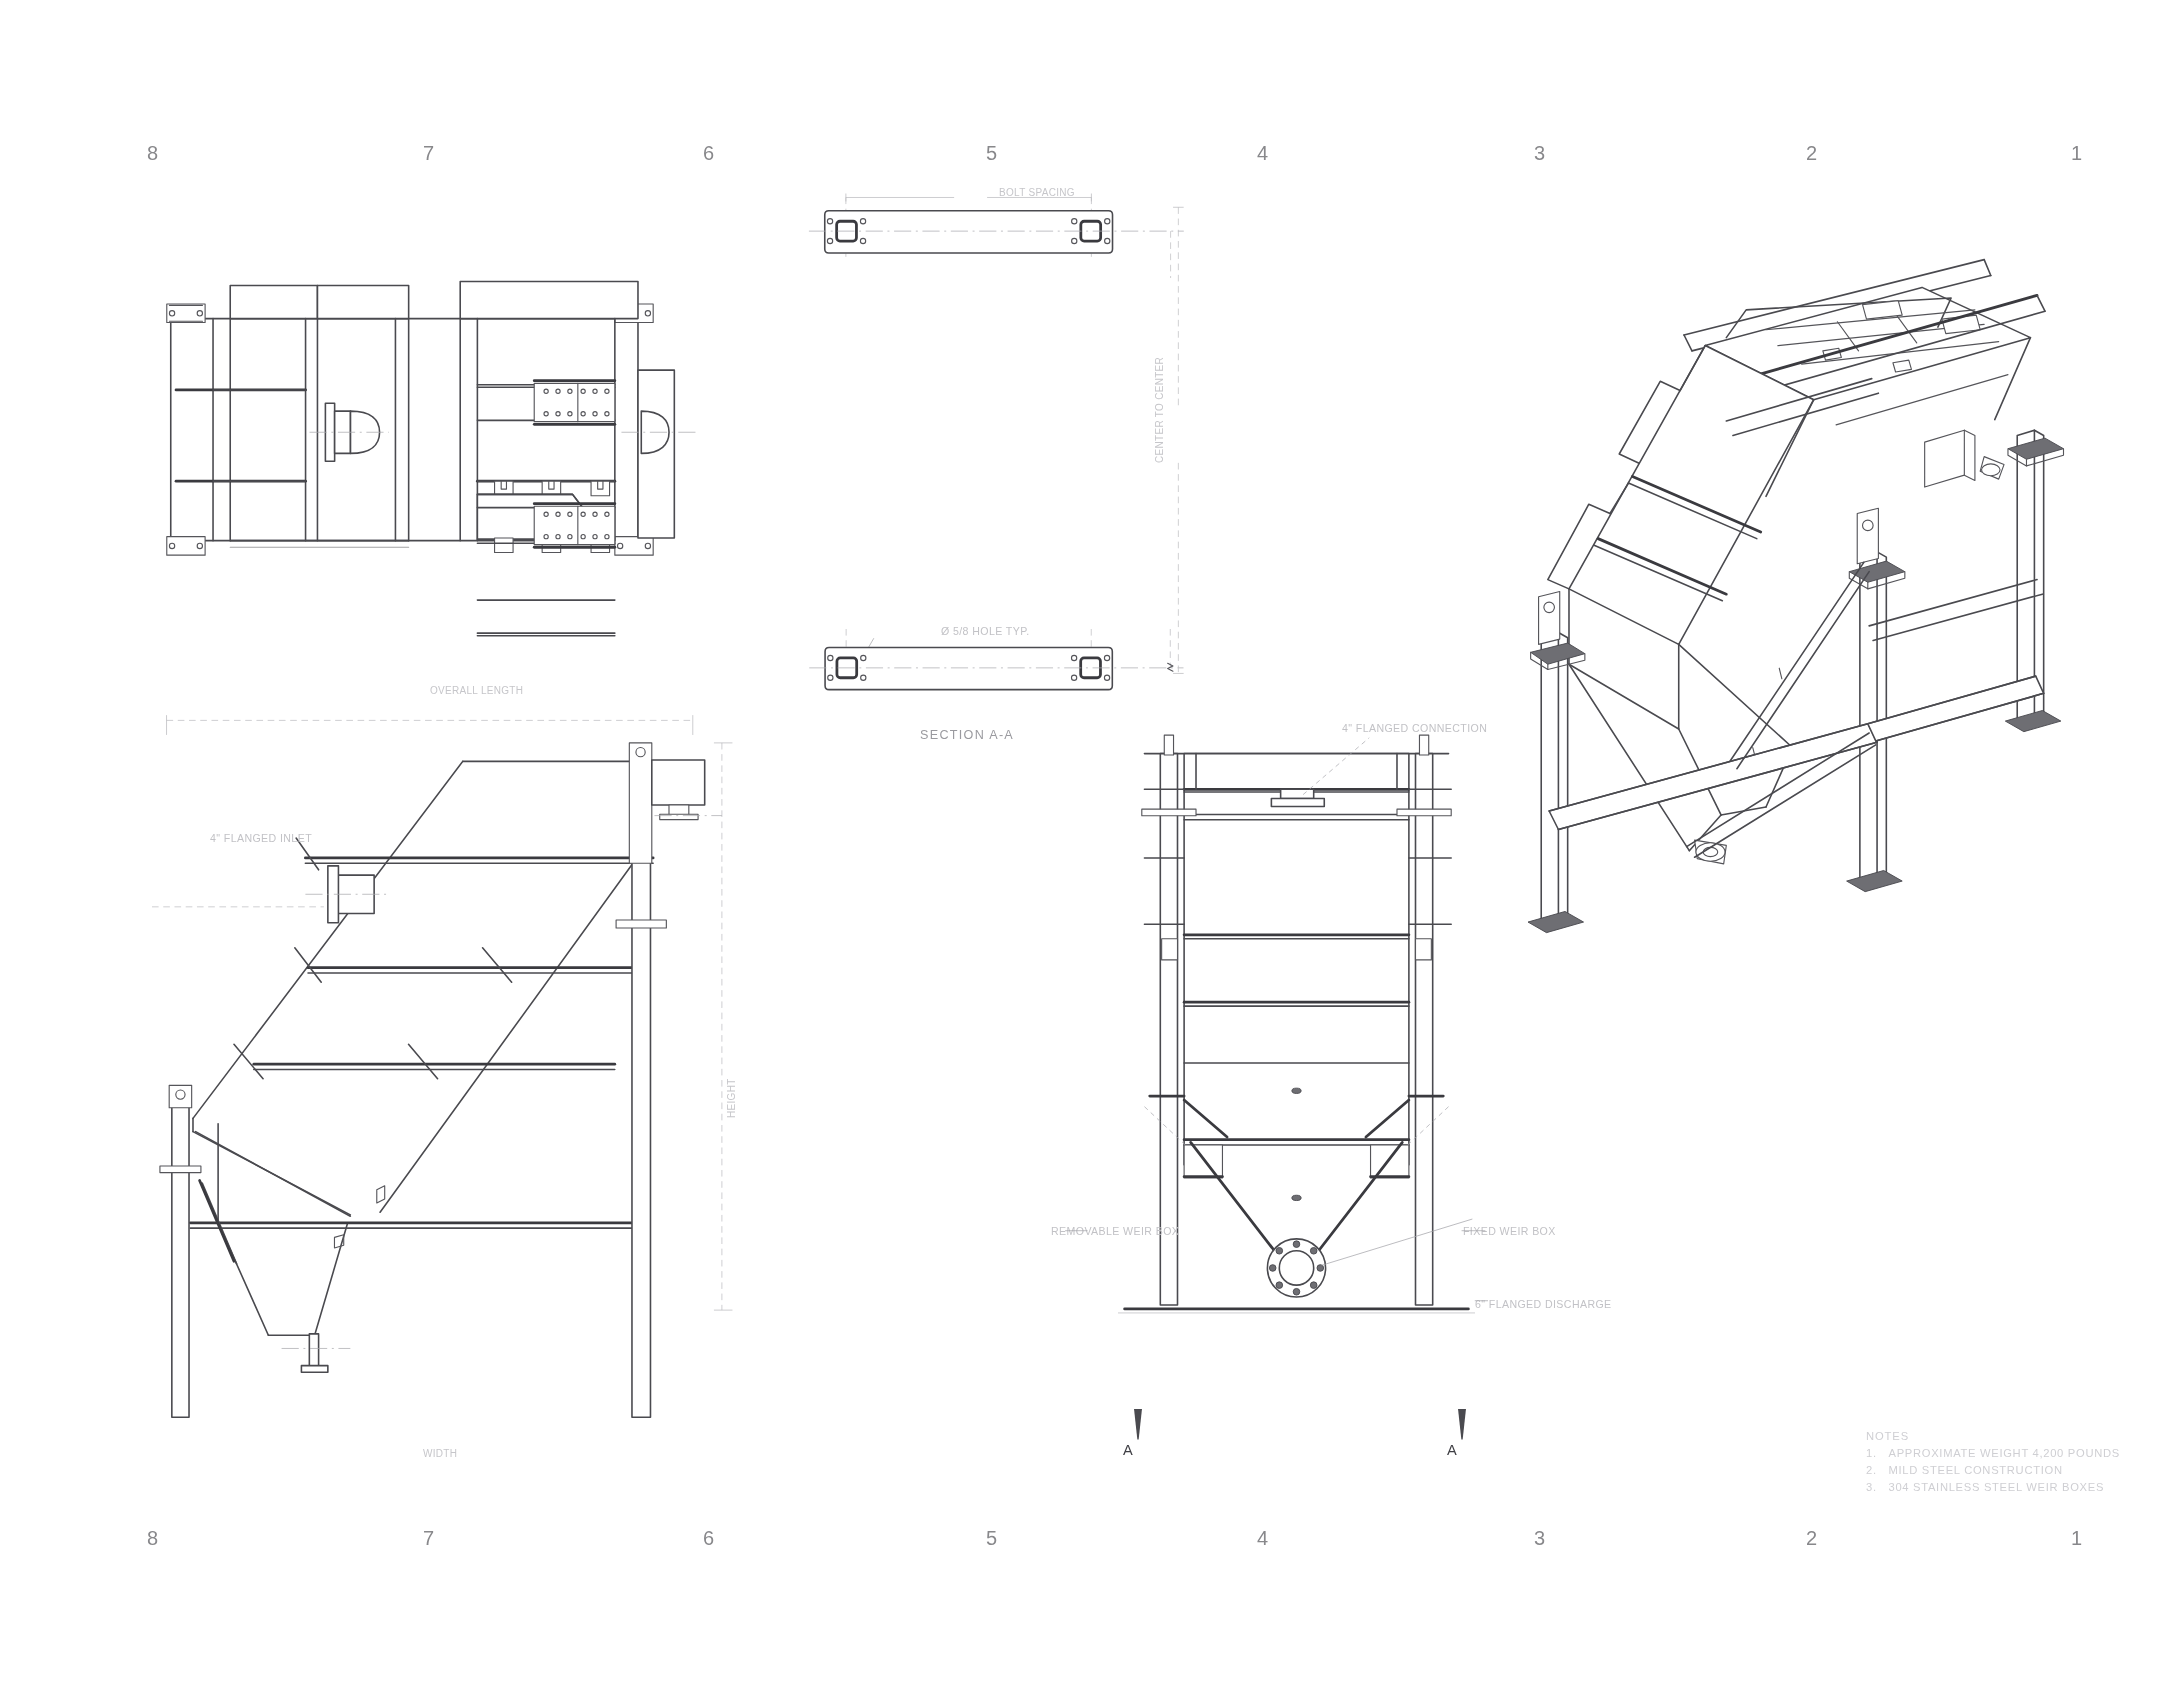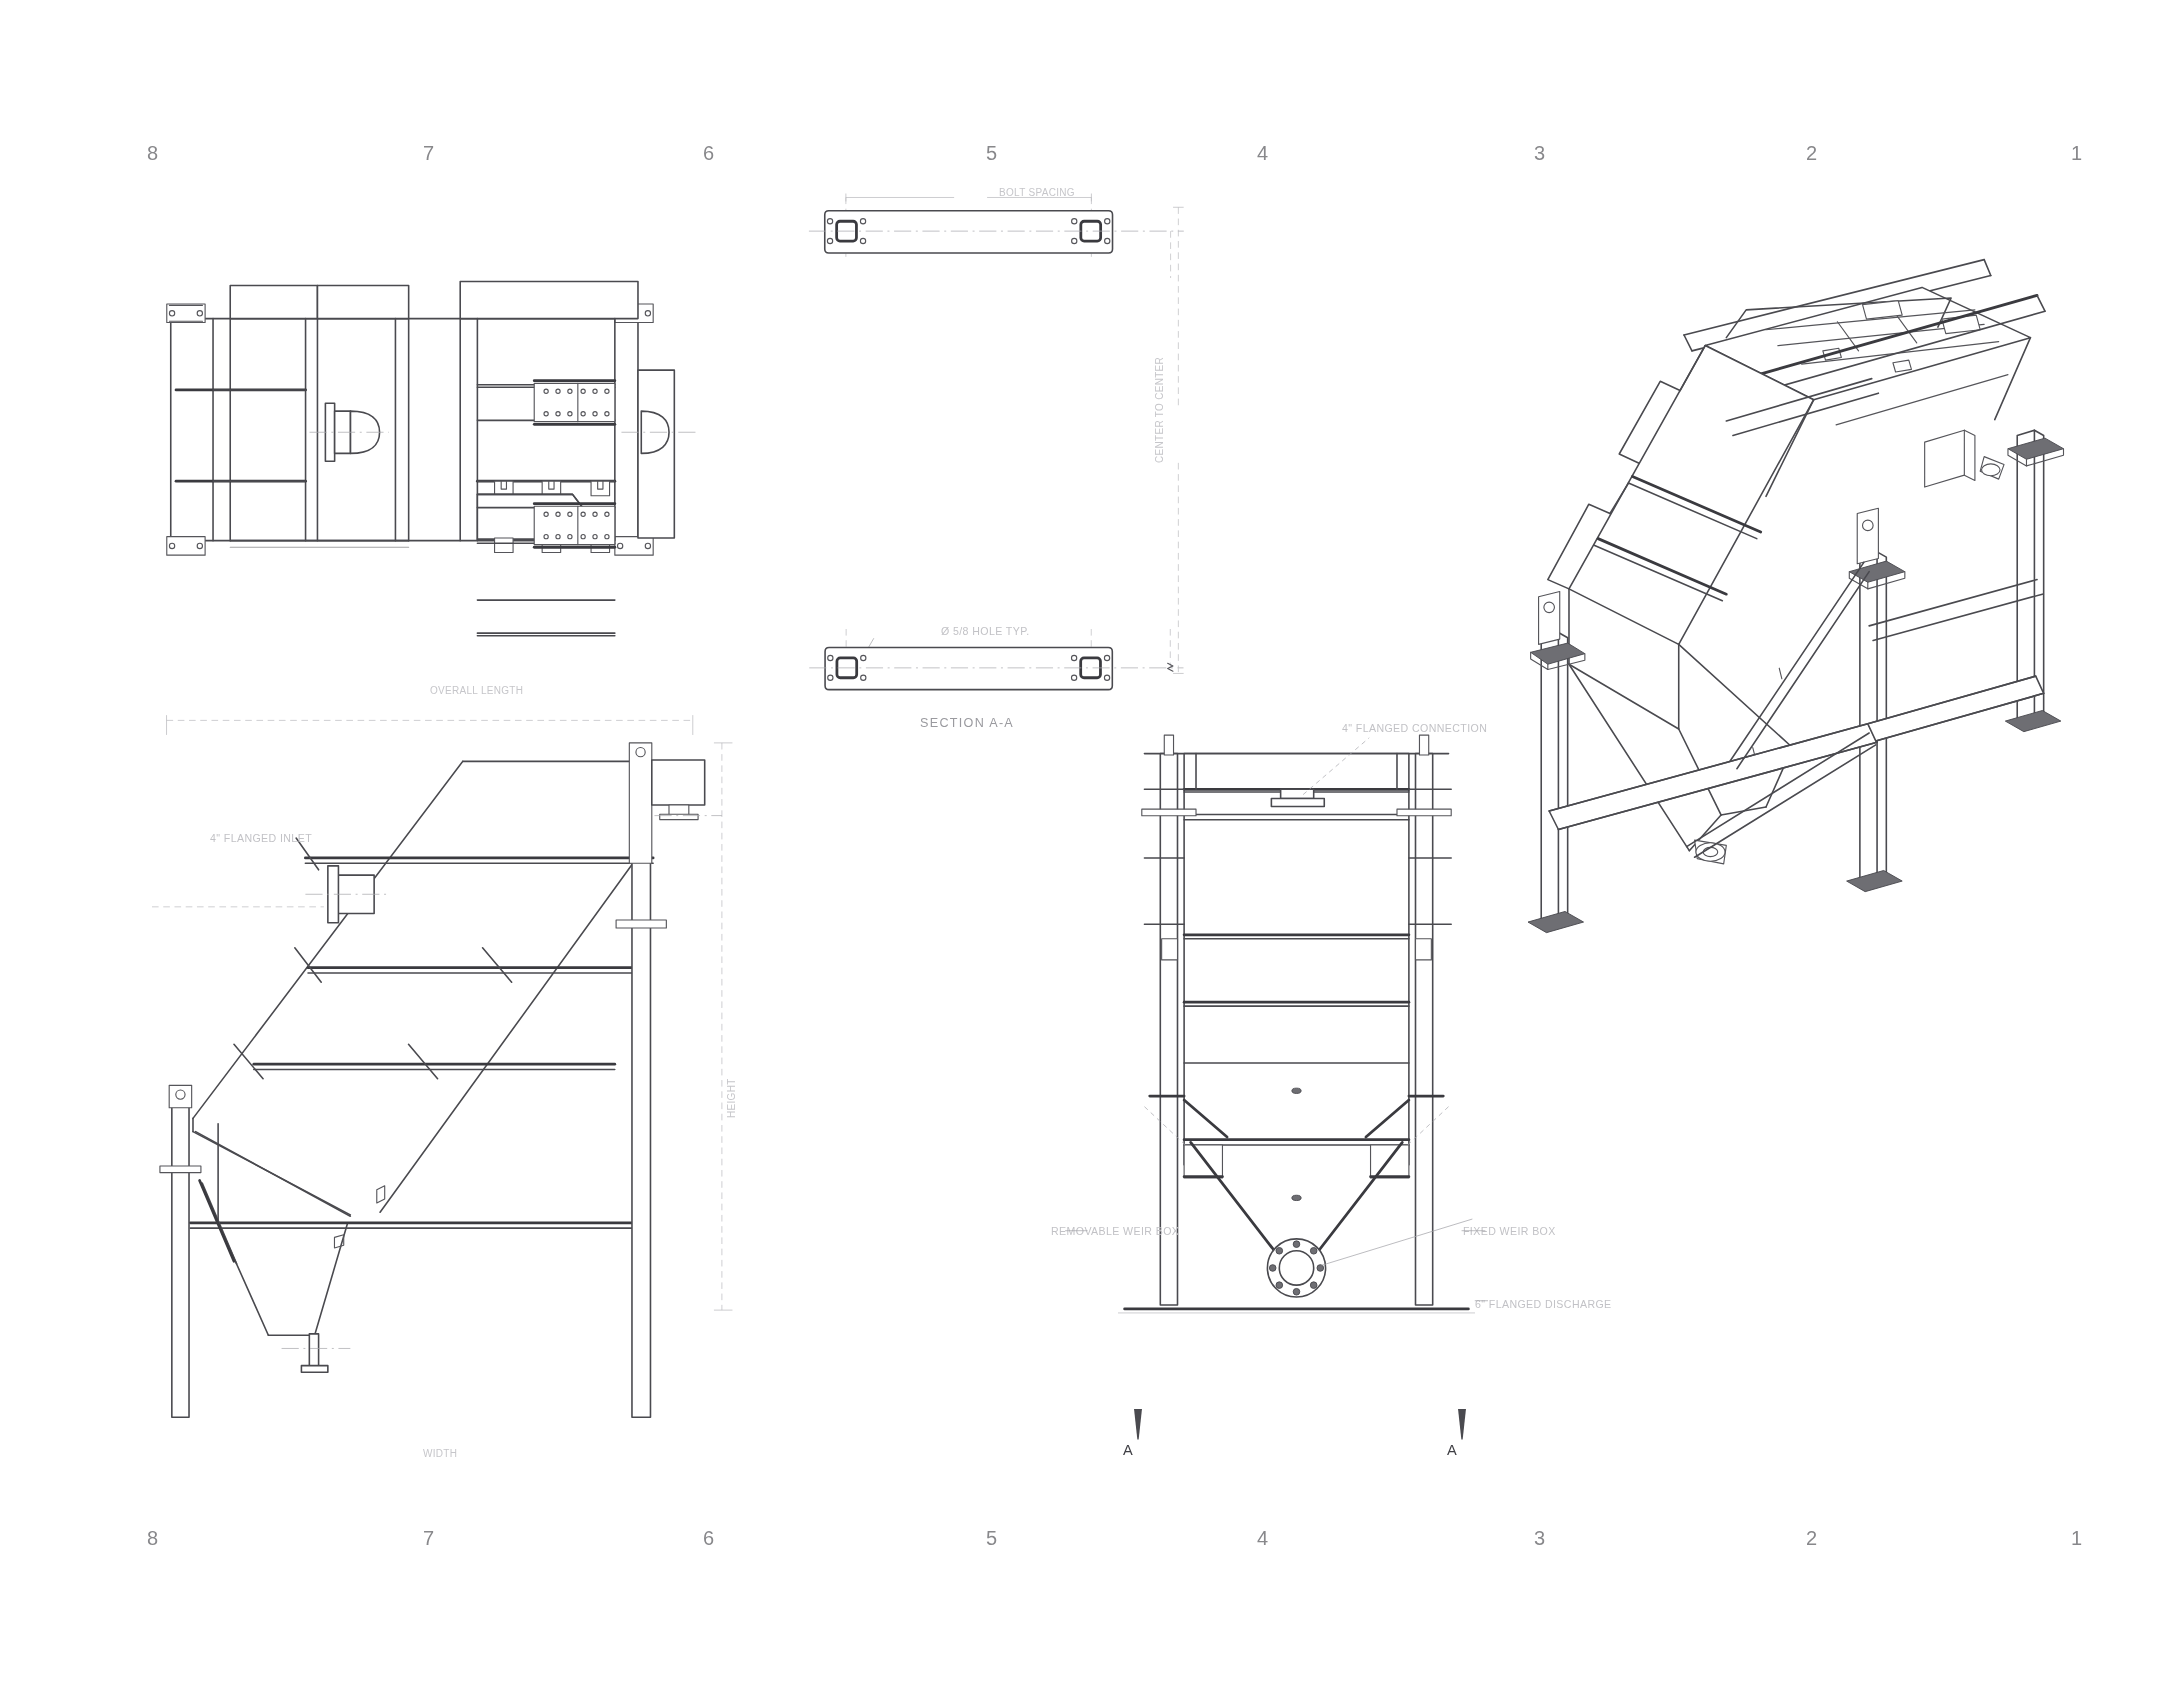--- a/index.html
+++ b/index.html
@@ -41,21 +41,21 @@
     letter-spacing:0.4px;white-space:nowrap;
   }
   .dimtext{
     position:absolute;color:#c6c6ca;font-size:10px;
     font-family:"Liberation Sans", sans-serif;
     letter-spacing:0.3px;white-space:nowrap;
   }
   .viewlabel{
     position:absolute;color:#9a9a9f;font-size:12.6px;
     font-family:"Liberation Sans", sans-serif;
-    letter-spacing:1.3px;white-space:nowrap;
+    letter-spacing:1.3px;white-space:nowrap;margin-top:12px;
   }
   .sectletter{
     position:absolute;color:#3f3f44;font-size:14.6px;
     font-family:"Liberation Sans", sans-serif;
   }
 
   
   .notes{
     position:absolute;color:#cfcfd3;
     font-family:"Liberation Sans", sans-serif;
@@ -587,15 +587,30 @@
       <path class="ln-t" d="M690 300 L720 312 L712 334 L684 322 Z"></path>
       <ellipse class="fillw-t" cx="700" cy="320" rx="14" ry="9"></ellipse>
 
       <path class="fillw-t" d="M598 328 L640 344 L634 366 L592 350 Z" opacity="0"></path>
 
       <path class="ln" d="M528 834 L780 762" opacity="0"></path>
       <path class="ln" d="M44 1002 L296 930" opacity="0"></path>
     </svg>
   </div>
 
+  <div class="notes" style="left:1866px;top:1428px;">
+    <div class="nhead">NOTES</div>
+    <div class="nrow">
+      <span class="nnum">1.</span>
+      <span>APPROXIMATE WEIGHT  4,200 POUNDS</span>
+    </div>
+    <div class="nrow">
+      <span class="nnum">2.</span>
+      <span>MILD STEEL CONSTRUCTION</span>
+    </div>
+    <div class="nrow">
+      <span class="nnum">3.</span>
+      <span>304 STAINLESS STEEL WEIR BOXES</span>
+    </div>
+  </div>
 
 </div>
 
 
 </body></html>

